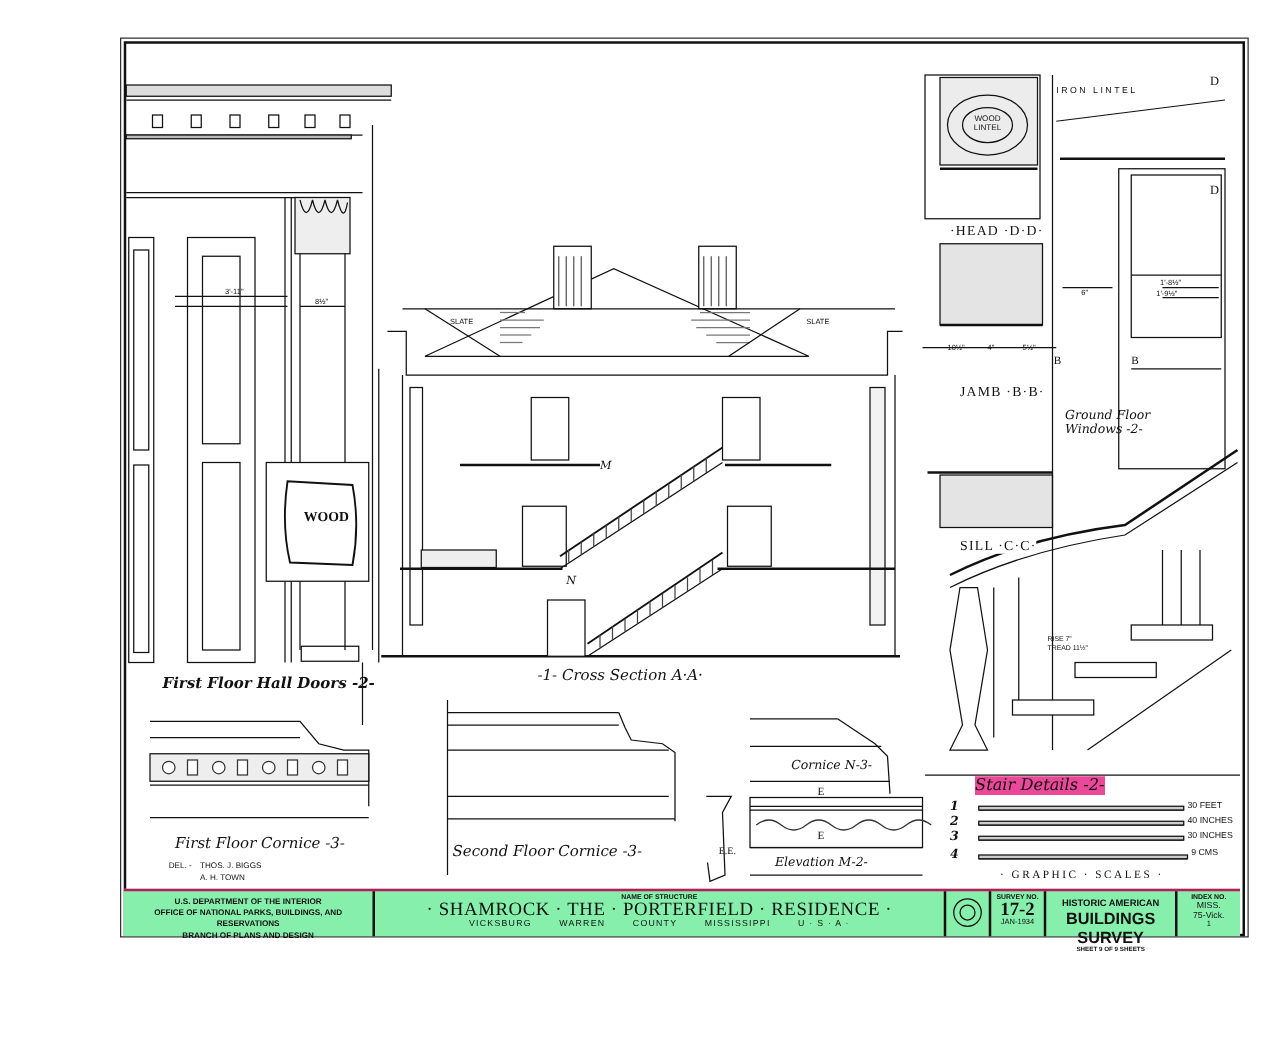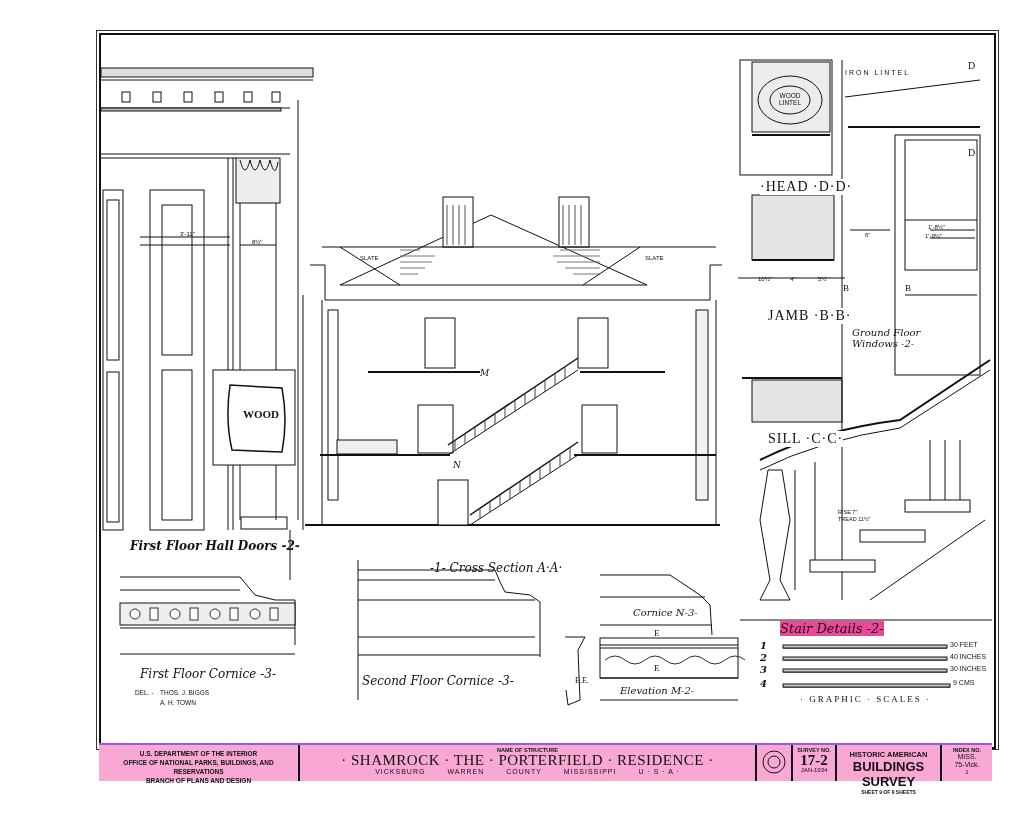--- a/index.html
+++ b/index.html
@@ -2,22 +2,22 @@
 <html><head>
 <meta charset="utf-8">
 <style>
   html,body{margin:0;padding:0;}
   body{width:1024px;height:832px;background:#fff;position:relative;overflow:hidden;font-family:"Liberation Serif",serif;color:#111;}
   .abs{position:absolute;}
   .frame-outer{left:96px;top:30px;width:901px;height:718px;border:1px solid #333;}
   .frame-inner{left:99px;top:33px;width:893px;height:712px;border:2px solid #111;}
   .script{font-family:"DejaVu Serif",serif;font-style:italic;color:#111;}
   .sans{font-family:"Liberation Sans",sans-serif;}
-  .label-caps{font-family:"Liberation Serif",serif;letter-spacing:1px;font-size:14px;background:#fff;}
-  .tb{left:99px;top:711px;width:893px;height:36px;border-top:2px solid #8b5cf6;background:#f9a8d4;margin-top:32px;}
+  .label-caps{font-family:"Liberation Serif",serif;letter-spacing:1px;font-size:11px;background:#fff;}
+  .tb{left:99px;top:711px;width:893px;height:36px;border-top:2px solid #be185d;background:#86efac;}
   .tb-cell{position:absolute;top:0;height:36px;border-right:2px solid #111;box-sizing:border-box;}
   .small{font-size:6.5px;font-family:"Liberation Sans",sans-serif;font-weight:bold;text-align:center;line-height:9px;}
   svg{position:absolute;left:0;top:0;}
   .dim{font-size:6px;font-family:"Liberation Sans",sans-serif;}
   .scale-row{position:absolute;left:0;font-size:7px;font-family:"Liberation Sans",sans-serif;}
 </style>
 </head>
 <body>
 
 <div class="abs frame-outer"></div>
@@ -225,21 +225,21 @@
     </g>
     <line x1="740" y1="620" x2="992" y2="620"></line>
   </g>
 </svg>
 
 <div class="abs script" style="left:130px;top:540px;font-size:12px;line-height:13px;font-weight:bold;">First Floor Hall Doors -2-</div>
 <div class="abs" style="left:243px;top:408px;font-size:11px;font-weight:bold;background:#fff;">WOOD</div>
 <div class="abs dim" style="left:180px;top:231px;">3'-11"</div>
 <div class="abs dim" style="left:252px;top:239px;">8½"</div>
 
-<div class="abs script" style="left:430px;top:533px;font-size:12px;margin-top:28px;">-1- Cross Section A·A·</div>
+<div class="abs script" style="left:430px;top:533px;font-size:12px;">-1- Cross Section A·A·</div>
 <div class="abs dim" style="left:360px;top:255px;">SLATE</div>
 <div class="abs dim" style="left:645px;top:255px;">SLATE</div>
 <div class="abs script" style="left:480px;top:368px;font-size:9px;">M</div>
 <div class="abs script" style="left:453px;top:460px;font-size:9px;">N</div>
 
 <div class="abs script" style="left:140px;top:667px;font-size:12px;text-align:center;">First Floor Cornice -3-</div>
 <div class="abs sans" style="left:135px;top:689px;font-size:6.5px;">DEL. -</div>
 <div class="abs sans" style="left:160px;top:689px;font-size:6.5px;">THOS. J. BIGGS</div>
 <div class="abs sans" style="left:160px;top:699px;font-size:6.5px;">A. H. TOWN</div>
 

